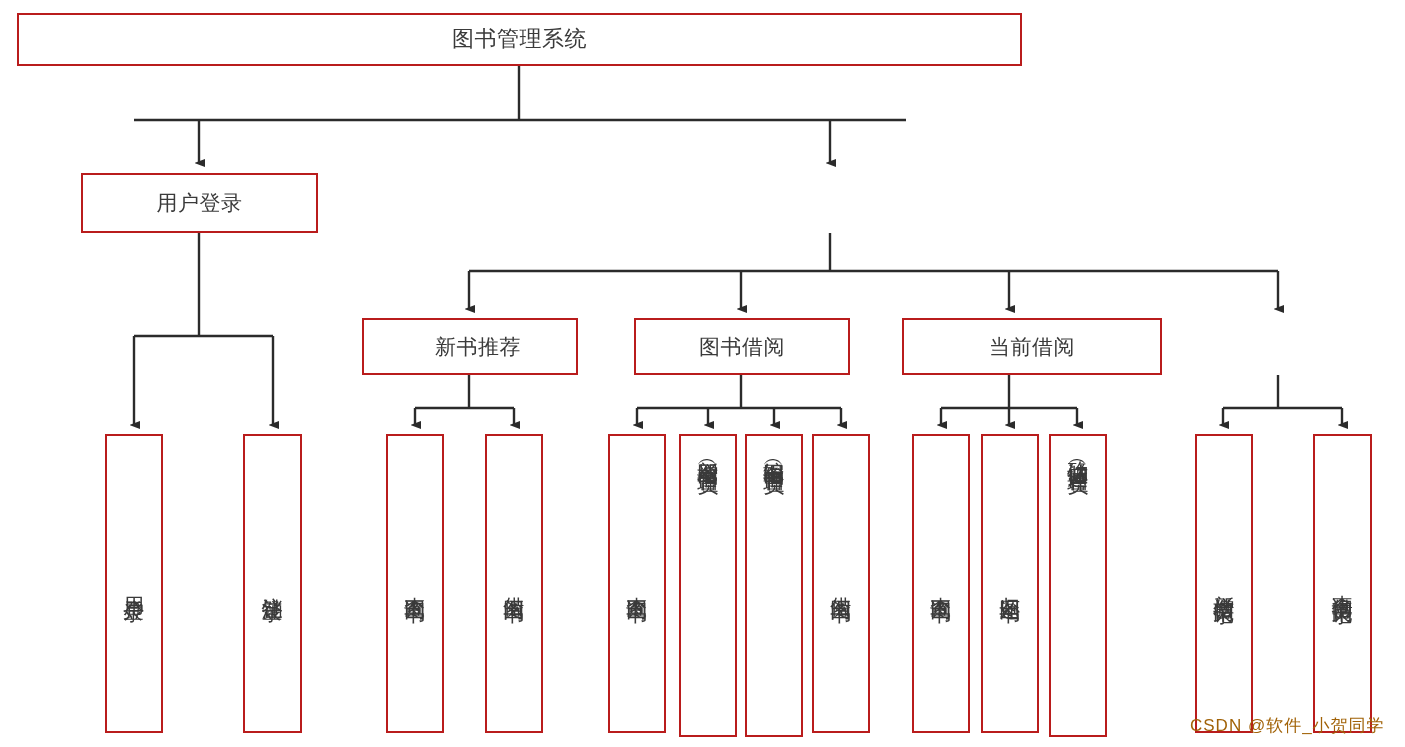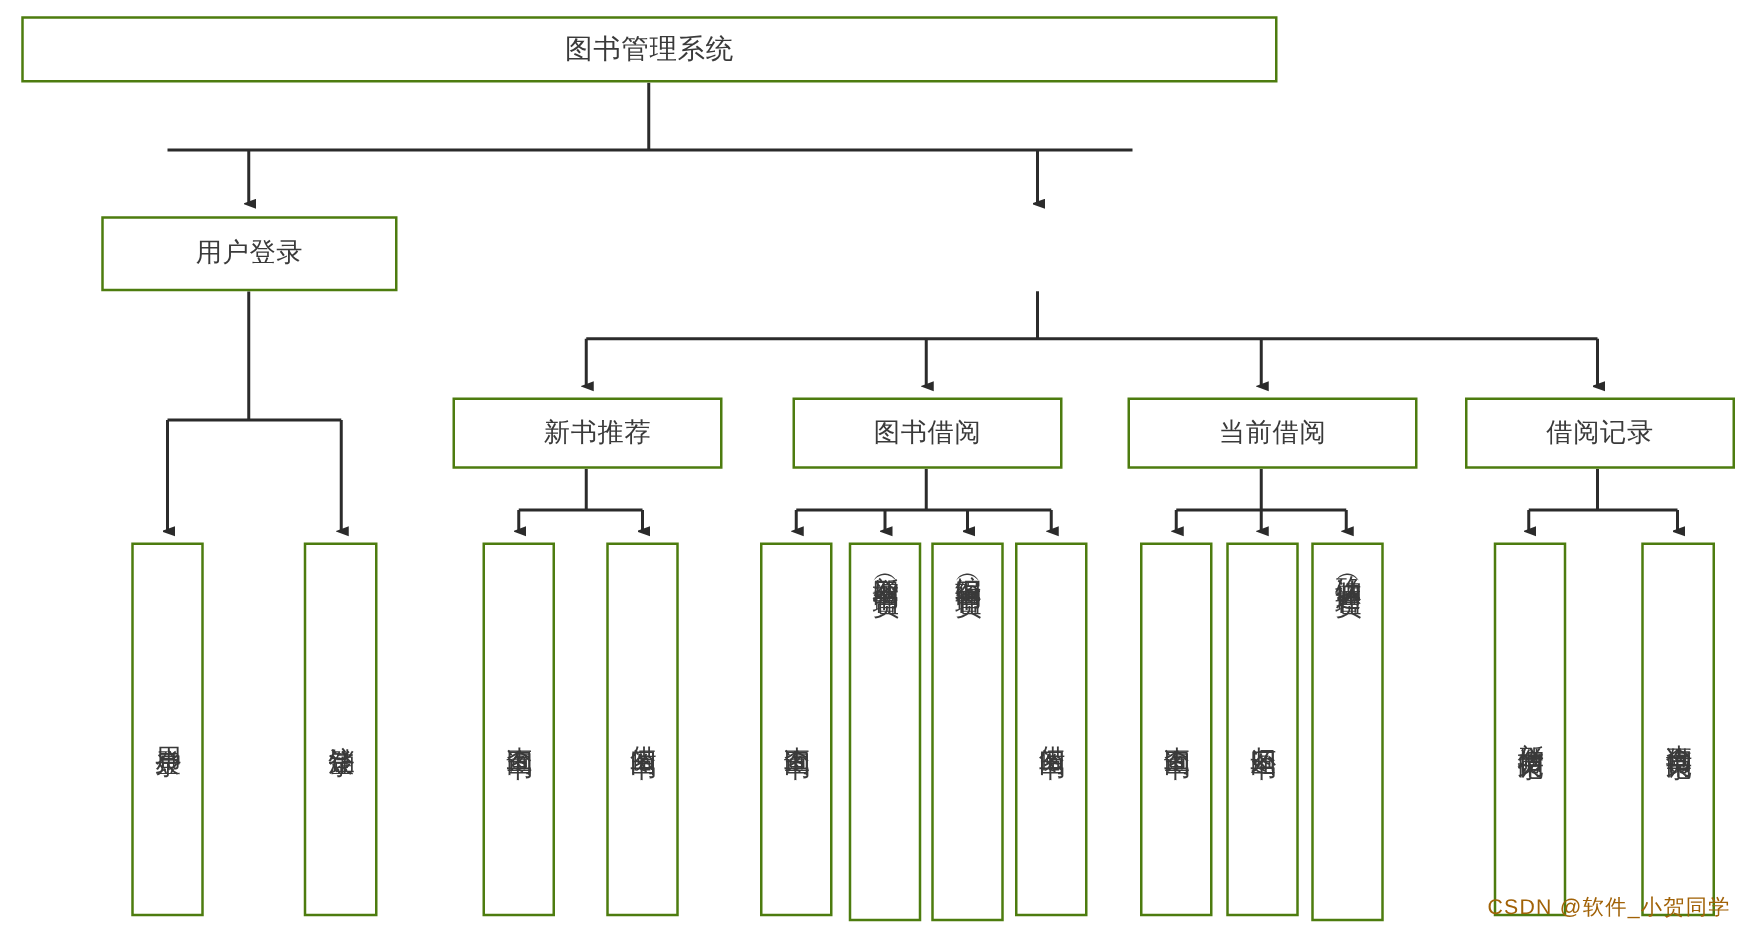--- a/index.html
+++ b/index.html
@@ -21,21 +21,21 @@
     position: absolute;
     left: 0;
     top: 0;
     width: 1405px;
     height: 747px;
     pointer-events: none;
   }
   .node {
     position: absolute;
     box-sizing: border-box;
-    border: 2px solid #4d7c0f;
+    border: 2px solid #b91c1c;
     background: #ffffff;
     display: flex;
     align-items: center;
     justify-content: center;
     color: #3a3a3a;
   }
   .node .label {
     display: block;
     text-align: center;
     color: #3a3a3a;
@@ -139,25 +139,22 @@
   <div class="node h" style="left:81px; top:173px; width:237px; height:60px;">
     <span class="label">用户登录</span>
   </div>
 
   <div class="node h" style="left:362px; top:318px; width:216px; height:57px;padding-left:16px;">
     <span class="label">新书推荐</span>
   </div>
   <div class="node h" style="left:634px; top:318px; width:216px; height:57px;">
     <span class="label">图书借阅</span>
   </div>
-  <div class="node h" style="left:902px; top:318px; width:232px; height:57px;">
+  <div class="node h" style="left:902px; top:318px; width:260px; height:57px;">
     <span class="label">当前借阅</span>
-  </div>
-  <div class="node h" style="left:1172px; top:318px; width:216px; height:57px;">
-    <span class="label">借阅记录</span>
   </div>
 
   <div class="node v mid" style="left:105px; top:434px; width:58px; height:299px;">
     <span class="label">用户登录</span>
   </div>
   <div class="node v mid" style="left:243px; top:434px; width:59px; height:299px;">
     <span class="label">注销登录</span>
   </div>
 
   <div class="node v mid" style="left:386px; top:434px; width:58px; height:299px;">

